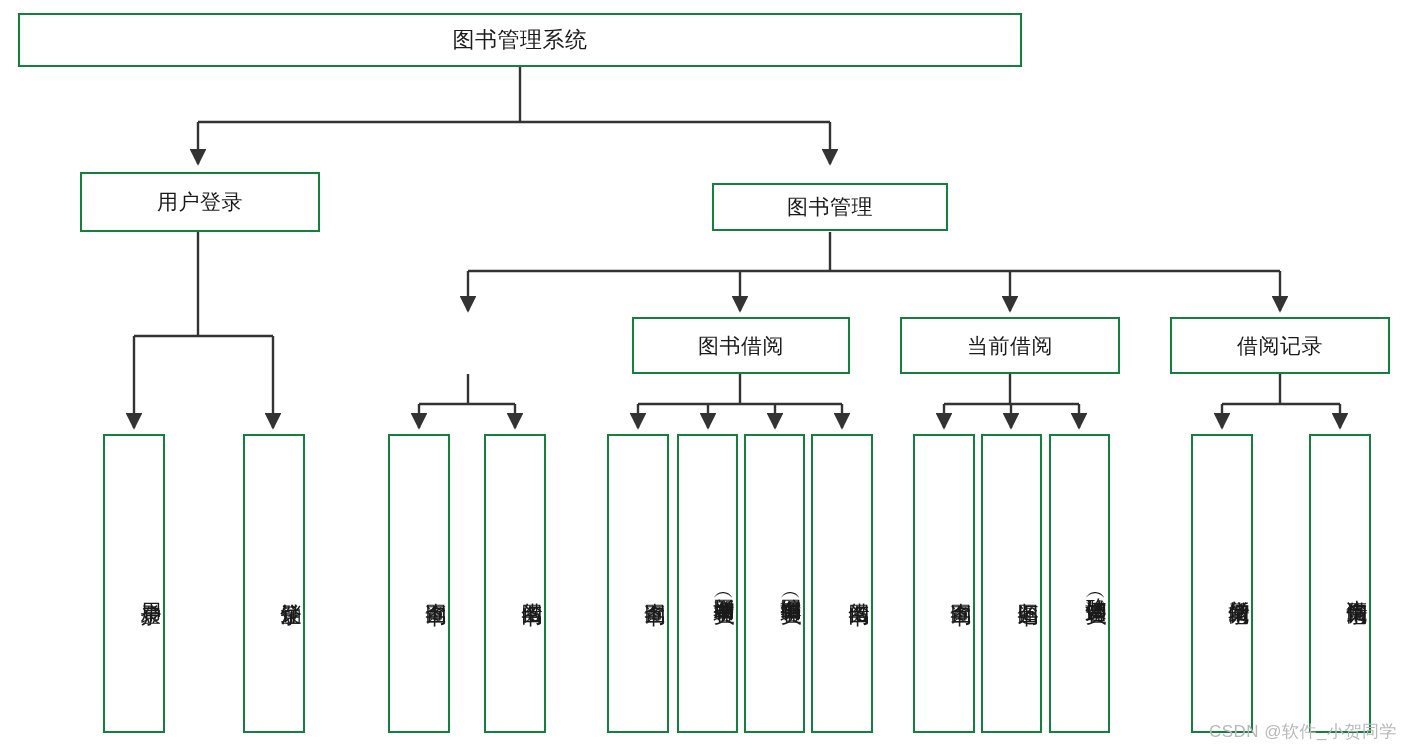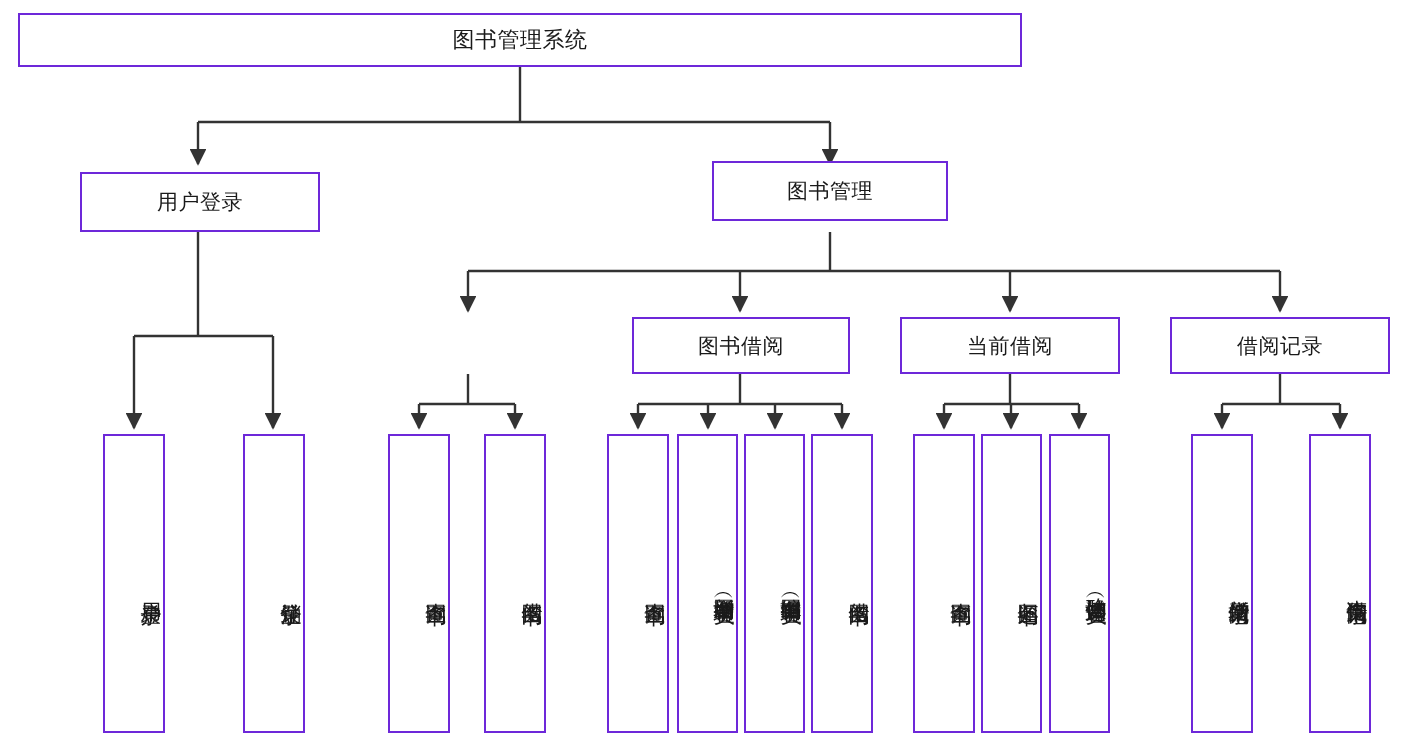--- a/index.html
+++ b/index.html
@@ -13,21 +13,21 @@
   #canvas {
     position: relative;
     width: 1405px;
     height: 747px;
     background: #ffffff;
     overflow: hidden;
   }
   .node {
     position: absolute;
     box-sizing: border-box;
-    border: 2px solid #6d28d9;
+    border: 2px solid #15803d;
     background: #ffffff;
     display: flex;
     align-items: center;
     justify-content: center;
     color: #1a1a1a;
   }
   .node.horiz {
     font-size: 21px;
     letter-spacing: 0.5px;
   }
@@ -124,21 +124,21 @@
     <path class="edge" d="M 1280 374 L 1280 404"></path>
     <path class="edge" d="M 1222 404 L 1340 404"></path>
     <path class="edge" d="M 1222 404 L 1222 428" marker-end="url(#arrow)"></path>
     <path class="edge" d="M 1340 404 L 1340 428" marker-end="url(#arrow)"></path>
   </svg>
 
   <div class="node horiz" id="root-node" style="left:18px; top:13px; width:1004px; height:54px;">图书管理系统</div>
 
   <div class="node horiz" style="left:80px; top:172px; width:240px; height:60px;">用户登录</div>
 
-  <div class="node horiz" style="left:712px; top:161px; width:236px; height:60px;">图书管理</div>
+  <div class="node horiz" style="left:712px; top:183px; width:236px; height:48px;">图书管理</div>
 
 
   <div class="node horiz" style="left:632px; top:317px; width:218px; height:57px;font-family:Liberation Serif, serif;">图书借阅</div>
 
   <div class="node horiz" style="left:1170px; top:317px; width:220px; height:57px;">借阅记录</div>
 
   <div class="node horiz" style="left:900px; top:317px; width:220px; height:57px;">当前借阅</div>
 
   <div class="node vert" style="left:103px; top:434px; width:62px; height:299px;">用户登录</div>
 
@@ -159,14 +159,15 @@
   <div class="node vert" style="left:913px; top:434px; width:62px; height:299px;">查询图书</div>
 
   <div class="node vert" style="left:981px; top:434px; width:61px; height:299px;">归还图书</div>
 
   <div class="node vert tall" style="left:1049px; top:434px; width:61px; height:299px;">确认归还（管理员）</div>
 
   <div class="node vert tall" style="left:1191px; top:434px; width:62px; height:299px;">新增借阅记录</div>
 
   <div class="node vert tall" style="left:1309px; top:434px; width:62px; height:299px;">查询借阅记录</div>
 
+  <div id="watermark">CSDN @软件_小贺同学</div>
 
 </div>
 
 </body></html>

